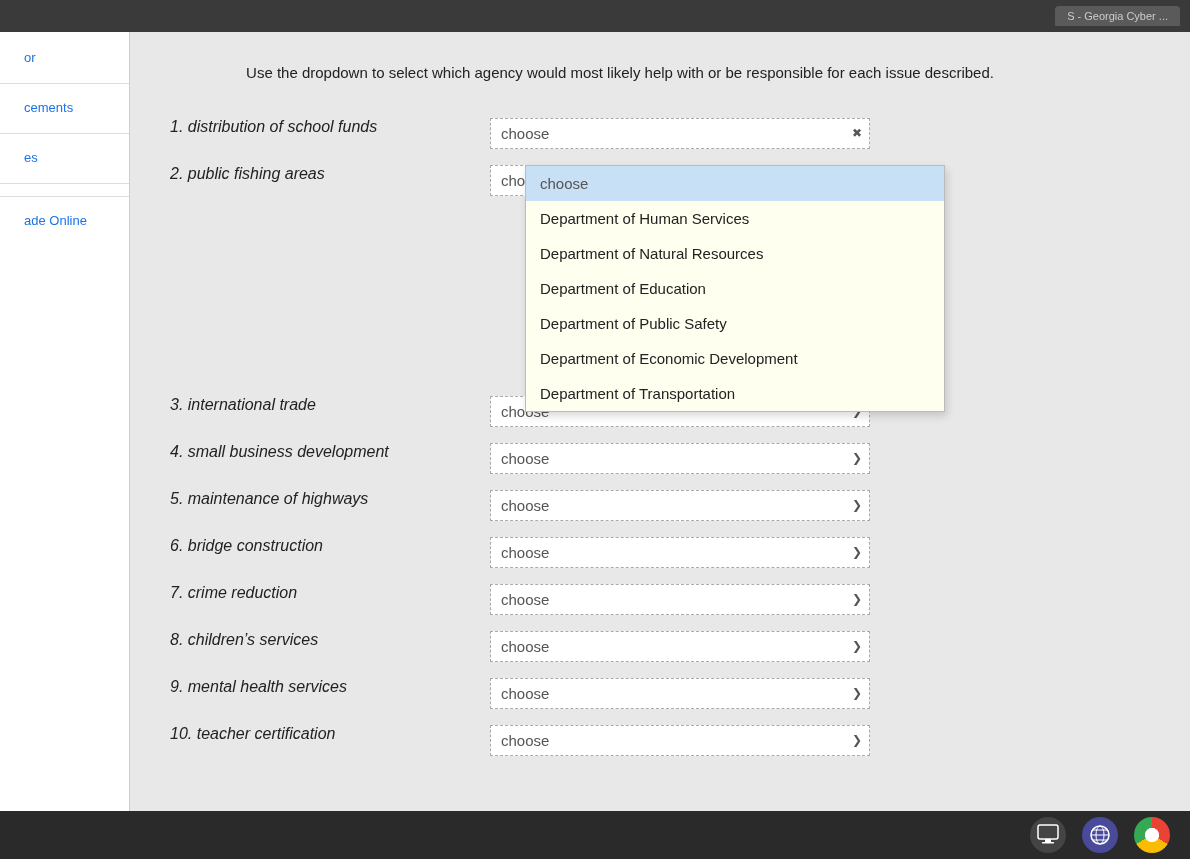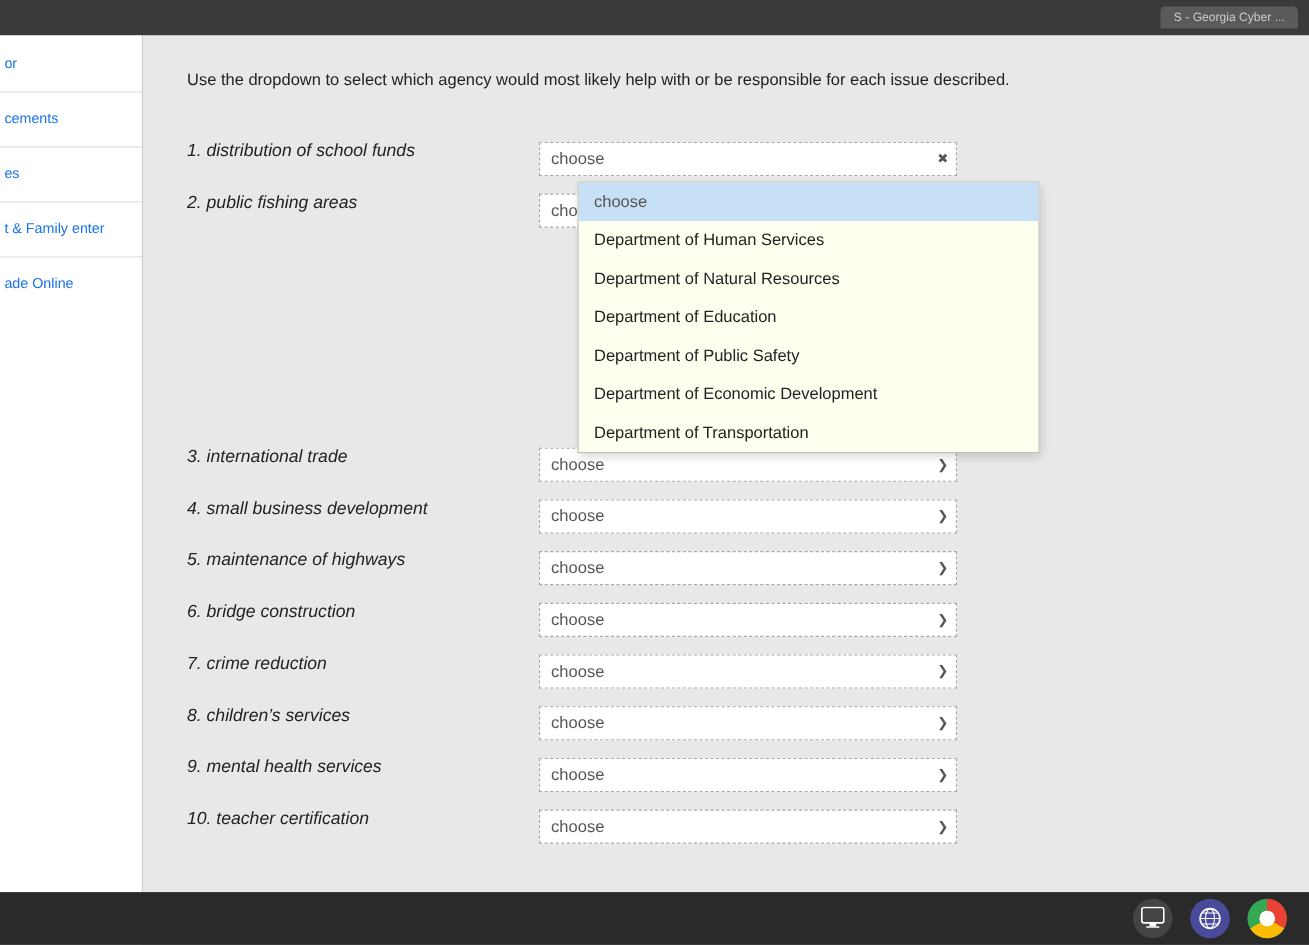--- a/index.html
+++ b/index.html
@@ -43,21 +43,21 @@
       width: 130px;
       background: #ffffff;
       border-right: 1px solid #ccc;
       padding: 10px 0;
       display: flex;
       flex-direction: column;
       gap: 4px;
     }
 
     .sidebar-item {
-      padding: 8px 4px;
+      padding: 8px 24px;
       font-size: 13px;
       color: #1a73e8;
       cursor: pointer;
       line-height: 1.3;
     }
     .sidebar-divider {
       height: 1px;
       background: #ddd;
       margin: 4px 0;
     }
@@ -66,23 +66,24 @@
     .content {
       flex: 1;
       padding: 30px 40px 20px 40px;
       position: relative;
       overflow: visible;
     }
 
     .instruction {
       font-size: 15px;
       color: #222;
-      margin-bottom: 44px;
+      margin-bottom: 33px;
       line-height: 1.5;
       max-width: 900px;
+      text-align: center;
     }
 
     .question-row {
       display: flex;
       align-items: flex-start;
       margin-bottom: 16px;
       position: relative;
     }
 
     .question-label {
@@ -210,21 +211,20 @@
 
 <div class="main-layout">
 
   <div class="sidebar">
     <div class="sidebar-item">or</div>
     <div class="sidebar-divider"></div>
     <div class="sidebar-item">cements</div>
     <div class="sidebar-divider"></div>
     <div class="sidebar-item">es</div>
     <div class="sidebar-divider"></div>
-    <div class="sidebar-item" style="color:#1a73e8;">t &amp; Family enter</div>
     <div class="sidebar-divider"></div>
     <div class="sidebar-item" style="color:#1a73e8;">ade Online</div>
 
     <div style="margin-top:auto; padding:10px 12px; font-size:20px; color:#555; cursor:pointer;">↙</div>
   </div>
 
   <div class="content">
     <p class="instruction">Use the dropdown to select which agency would most likely help with or be responsible for each issue described.</p>
 
     <div class="question-row">

